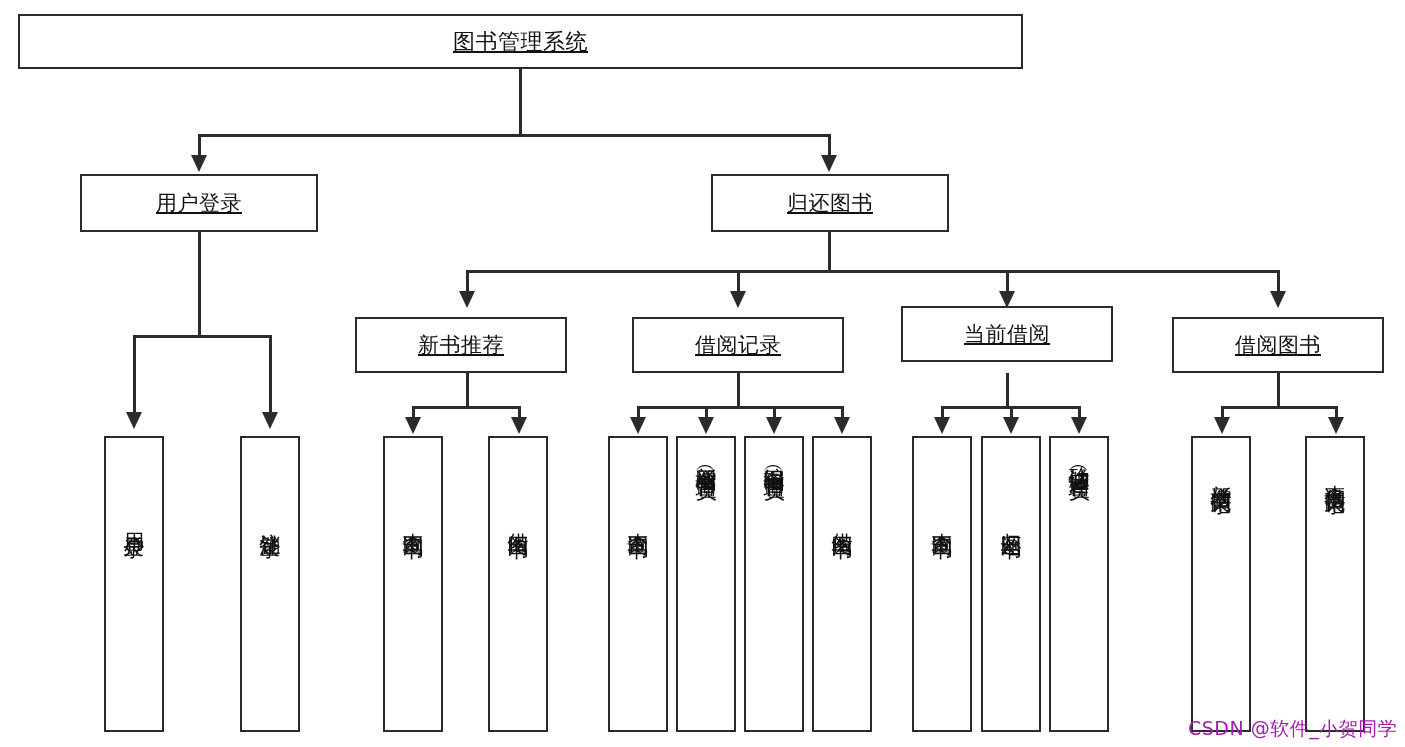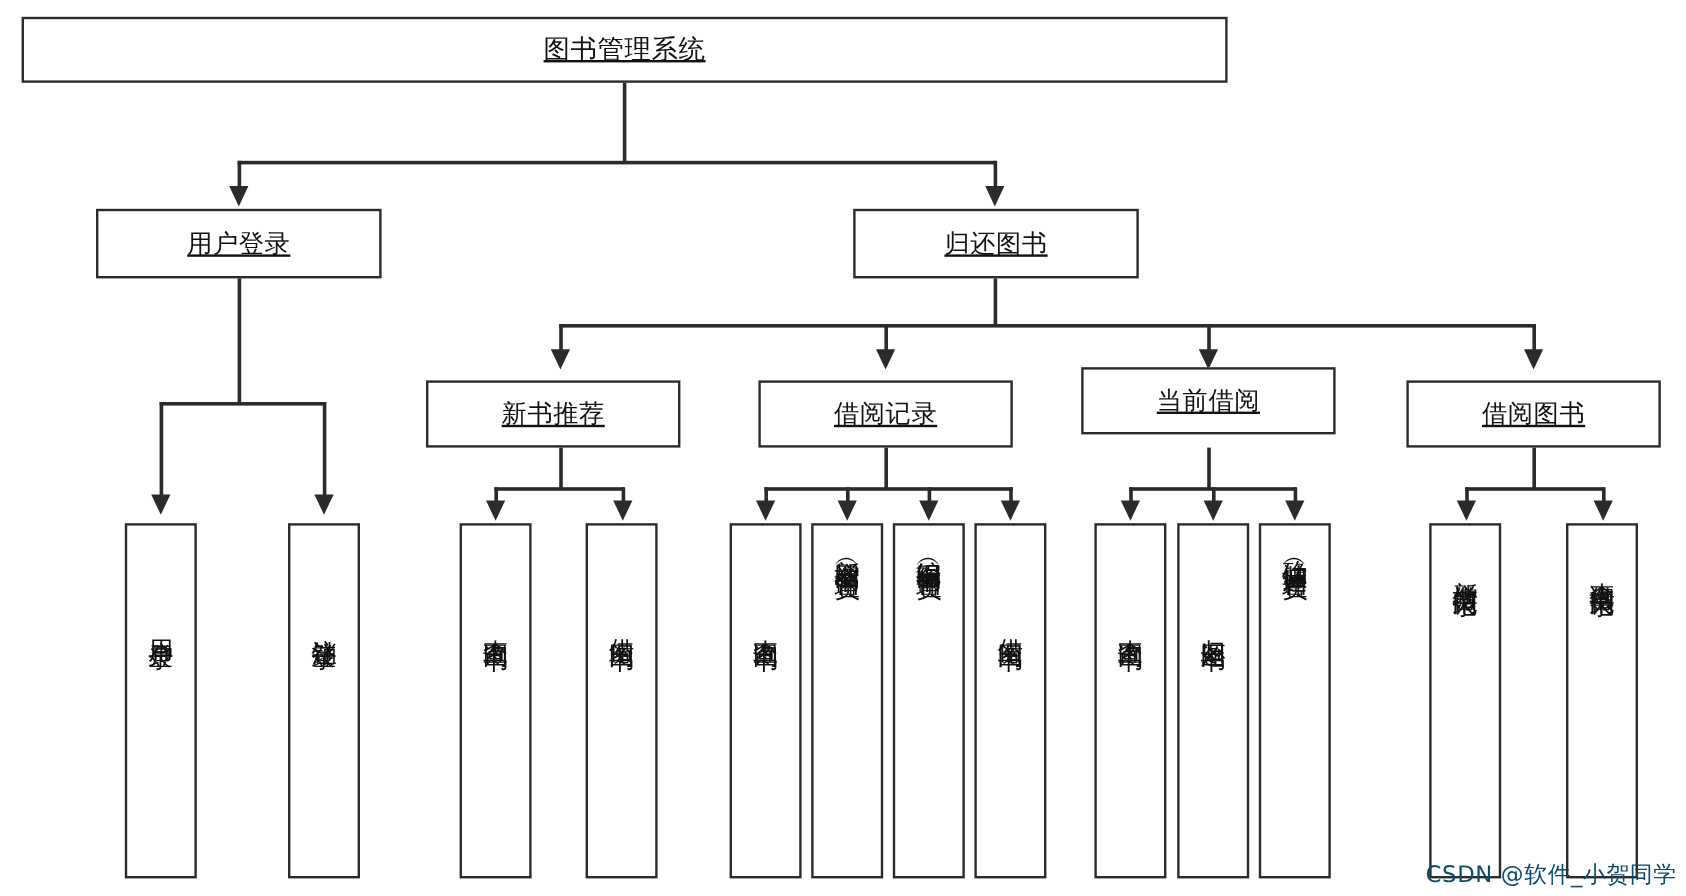--- a/index.html
+++ b/index.html
@@ -74,21 +74,21 @@
     height: 0;
     border-left: 8px solid transparent;
     border-right: 8px solid transparent;
     border-top: 17px solid #2b2b2b;
   }
 
   
   #watermark {
     position: absolute;
     font-size: 19px;
-    color: #0c4a6e;
+    color: #a21caf;
     letter-spacing: 0.5px;
     white-space: nowrap;
     font-family: "DejaVu Sans", "Liberation Sans", sans-serif;
   }
 </style>
 </head>
 <body>
 
 <div id="canvas">
 

